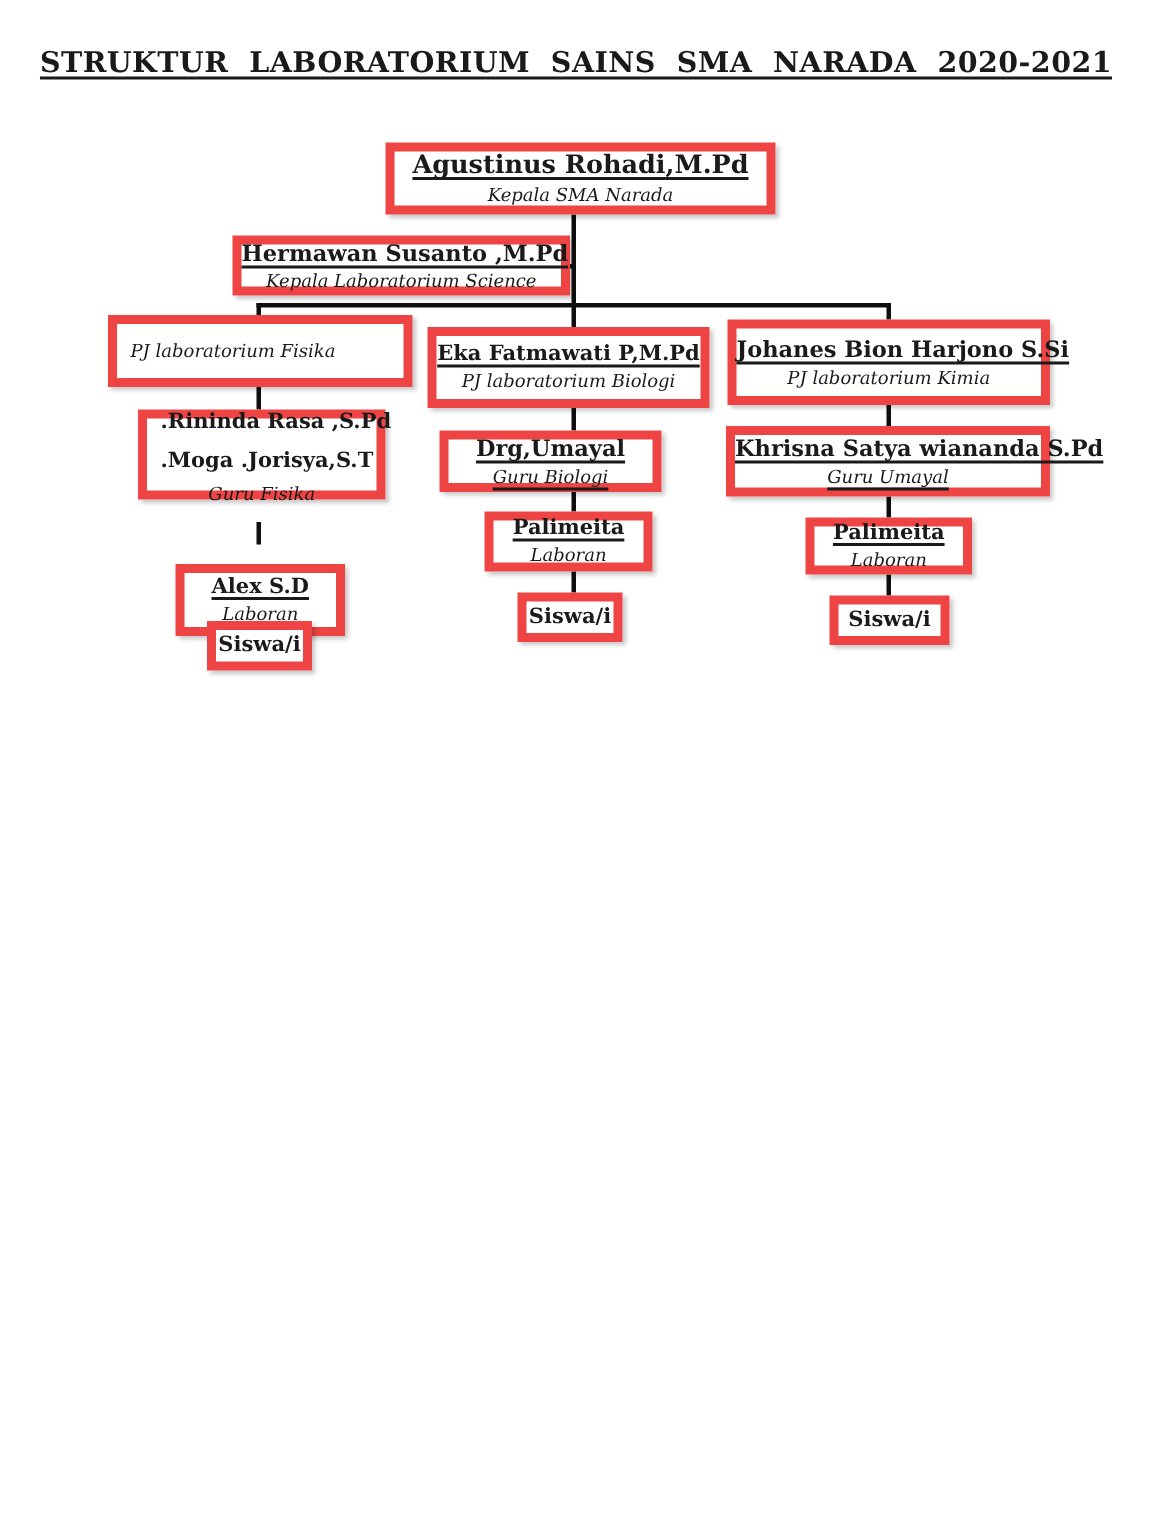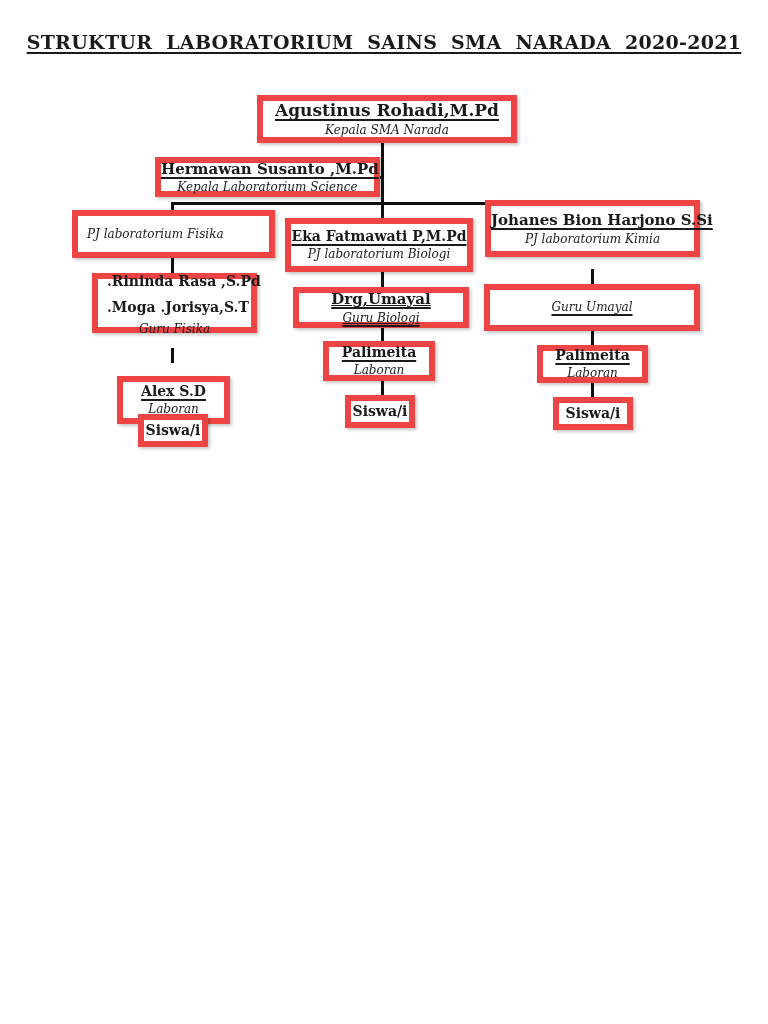--- a/index.html
+++ b/index.html
@@ -21,25 +21,25 @@
   }
   .name{font-weight:bold;white-space:nowrap;}
   .u{text-decoration:underline;text-decoration-thickness:1.5px;text-underline-offset:3px;}
   .role{font-style:italic;font-size:12px;white-space:nowrap;}
   
   .n-root{left:257px;top:95px;width:260px;height:48px;}   .n-root .name{font-size:17px;}
   .n-sci{left:155px;top:157px;width:225px;height:40px;}   .n-sci .name{font-size:15px;}
   .n-pj-fis{left:72px;top:210px;width:203px;height:48px;} .n-pj-fis .name{font-size:15px;}
   .n-pj-fis .role{text-align:left;padding-left:9px;}
   .n-pj-bio{left:285px;top:218px;width:188px;height:54px;}.n-pj-bio .name{font-size:14px;}
-  .n-pj-kim{left:485px;top:200px;width:215px;height:57px;}.n-pj-kim .name{font-size:15px;}
+  .n-pj-kim{left:485px;top:213px;width:215px;height:57px;}.n-pj-kim .name{font-size:15px;}
   .n-guru-fis{left:92px;top:273px;width:165px;height:60px;text-align:left;padding-left:9px;}
   .n-guru-fis .name{font-size:14px;line-height:1.85;}
   .n-guru-fis .role{text-align:center;padding-right:9px;}
-  .n-guru-bio{left:293px;top:287px;width:176px;height:41px;text-decoration:underline;}.n-guru-bio .name{font-size:15px;}
+  .n-guru-bio{left:293px;top:287px;width:148px;height:41px;}.n-guru-bio .name{font-size:15px;}
   .n-guru-kim{left:484px;top:284px;width:216px;height:47px;}.n-guru-kim .name{font-size:15px;}
   .n-lab-fis{left:117px;top:376px;width:113px;height:48px;} .n-lab-fis .name{font-size:14px;}
   .n-lab-bio{left:323px;top:341px;width:112px;height:40px;} .n-lab-bio .name{font-size:14px;}
   .n-lab-kim{left:537px;top:345px;width:111px;height:38px;} .n-lab-kim .name{font-size:14px;}
   .n-sis{width:70px;height:33px;} .n-sis .name{font-size:14px;}
   .n-sis-fis{left:138px;top:414px;}
   .n-sis-bio{left:345px;top:395px;}
   .n-sis-kim{left:553px;top:397px;width:80px;}
   
   .v-root{left:381px;top:142px;width:3px;height:76px;}
@@ -108,20 +108,21 @@
     <div class="name">.Moga .Jorisya,S.T</div>
     <div class="role">Guru Fisika</div>
   </div>
 
   <div class="node n-guru-bio">
     <div class="name u">Drg,Umayal</div>
     <div class="role u">Guru Biologi</div>
   </div>
 
   <div class="node n-guru-kim">
+    <div class="name u">Khrisna Satya wiananda S.Pd</div>
     <div class="role u">Guru Umayal</div>
   </div>
 
   <div class="node n-lab-fis">
     <div class="name u">Alex S.D</div>
     <div class="role">Laboran</div>
   </div>
 
   <div class="node n-lab-bio">
     <div class="name u">Palimeita</div>

